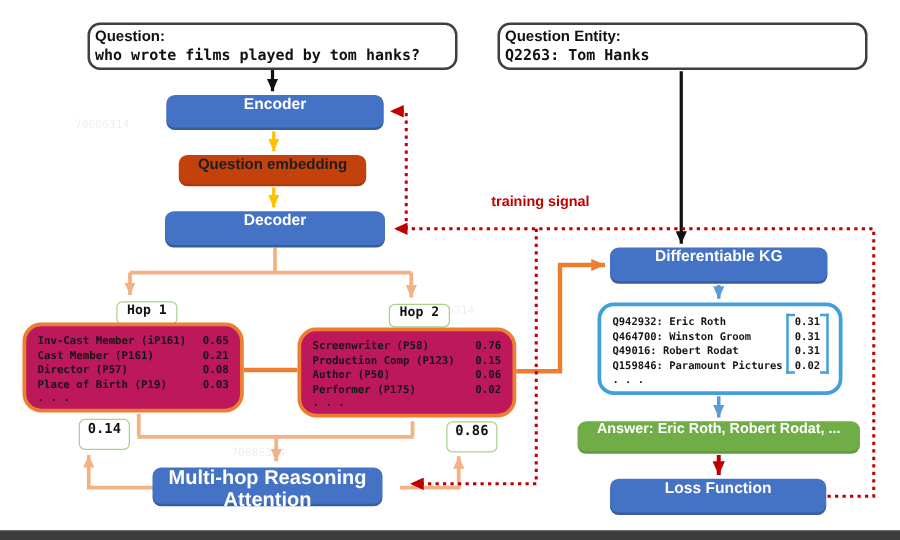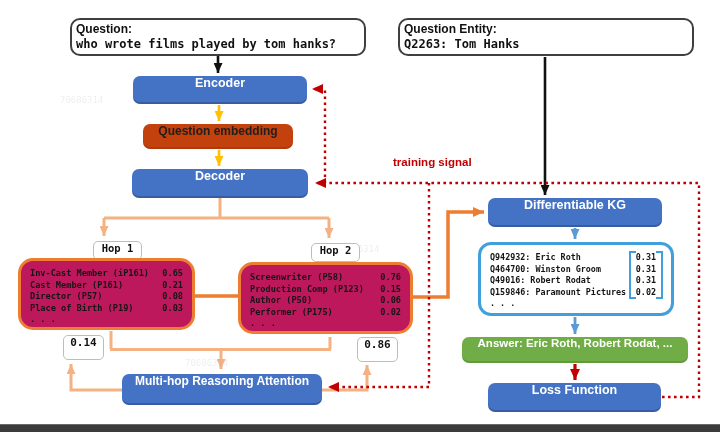--- a/index.html
+++ b/index.html
@@ -153,21 +153,21 @@
     <div class="hoprow">
         <span>Performer (P175)</span>
         <span>0.02</span>
       </div>
     <div>. . .</div>
   </div>
 
   <div class="box taglabel" style="left:51px;top:335px;width:41px;height:25px;font-size:11px;">0.14</div>
   <div class="box taglabel" style="left:345px;top:337px;width:41px;height:25px;font-size:11px;">0.86</div>
 
-  <div class="box bluebox" style="left:122px;top:374px;width:200px;height:31px;font-size:12px;">Multi-hop Reasoning Attention</div>
+  <div class="box bluebox" style="left:122px;top:374px;width:184px;height:31px;font-size:16px;">Multi-hop Reasoning Attention</div>
 
   <div class="box bluebox" style="left:488px;top:198px;width:174px;height:29px;">Differentiable KG</div>
 
   <div class="box kgbox" style="left:478px;top:242px;width:196px;height:74px;">
     <div class="kgnames">
       <div>Q942932: Eric Roth</div>
       <div>Q464700: Winston Groom</div>
       <div>Q49016: Robert Rodat</div>
       <div>Q159846: Paramount Pictures</div>
       <div>. . .</div>

